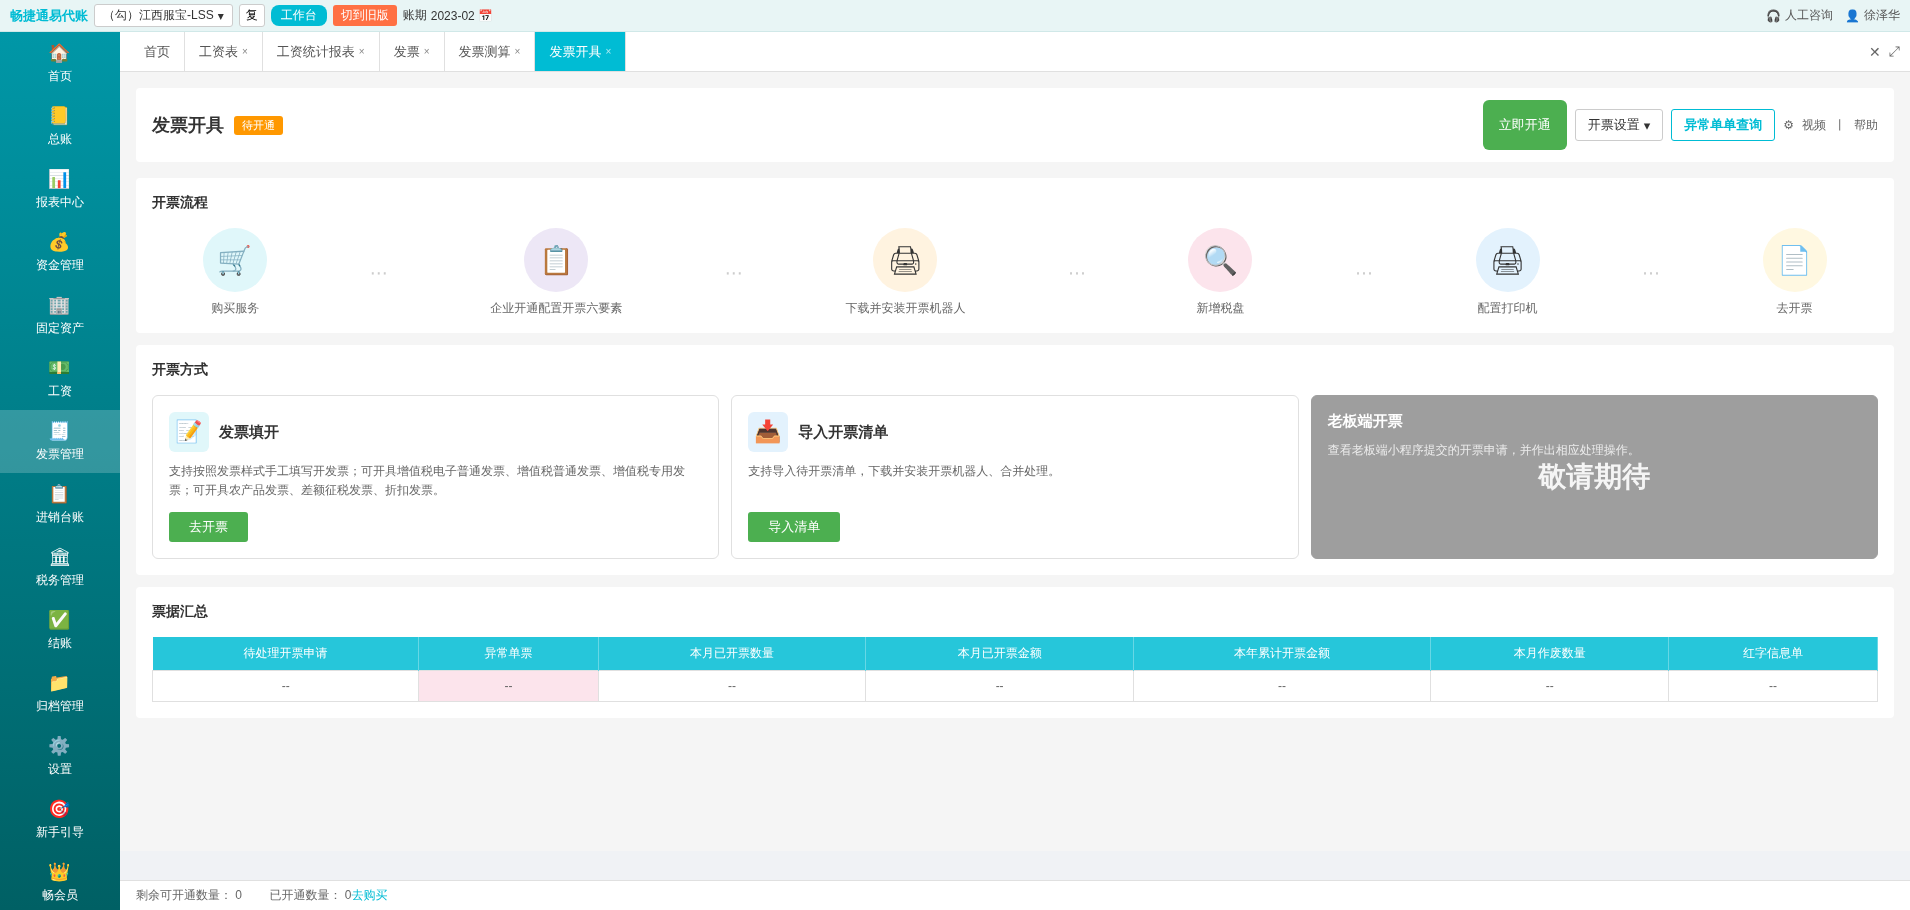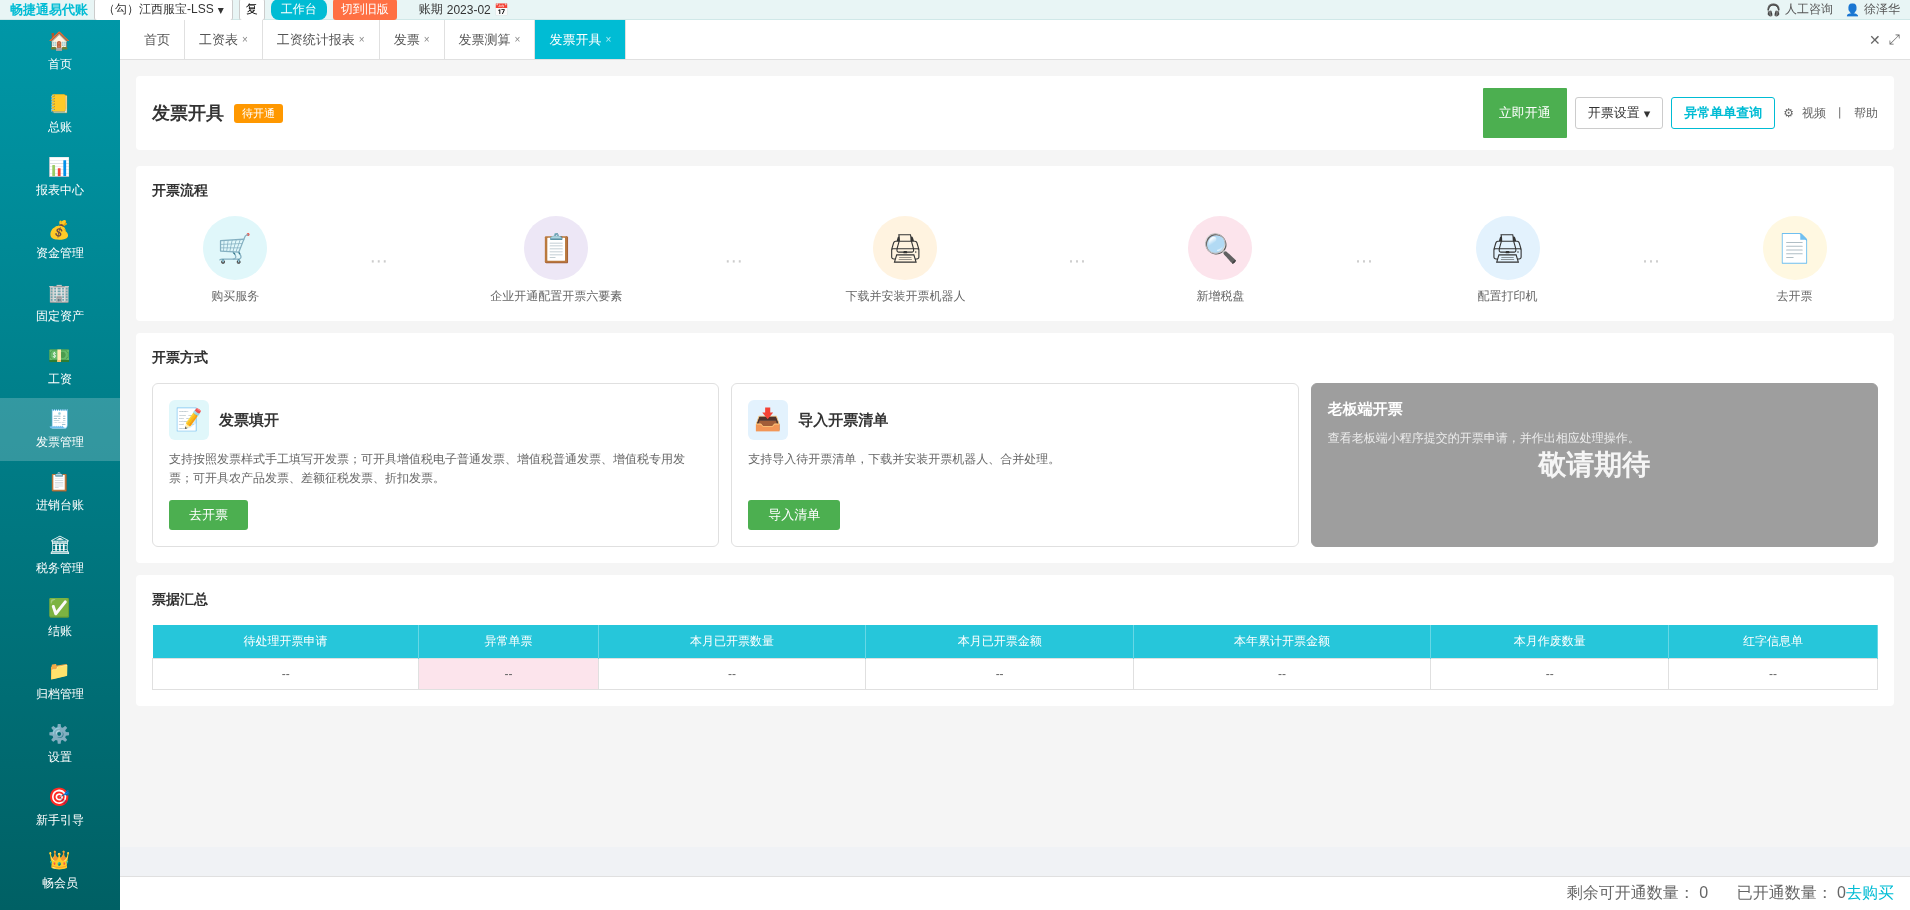--- a/index.html
+++ b/index.html
@@ -1,26 +1,26 @@
 <!DOCTYPE html>
 <html><head>
   <meta charset="utf-8">
   <style>
     * { box-sizing: border-box; margin: 0; padding: 0; }
     body { font-family: 'Microsoft YaHei', Arial, sans-serif; font-size: 13px; background: #f0f2f5; color: #333; display: flex; flex-direction: column; height: 910px; overflow: hidden; }
 
     
-    .top-bar { height: 20px; background: #e8f5f5; display: flex; align-items: center; justify-content: space-between; padding: 0 10px; border-bottom: 1px solid #d0e8e8; flex-shrink: 0; }
+    .top-bar { height: 32px; background: #e8f5f5; display: flex; align-items: center; justify-content: space-between; padding: 0 10px; border-bottom: 1px solid #d0e8e8; flex-shrink: 0; }
     .top-bar-left { display: flex; align-items: center; gap: 6px; }
     .app-logo { color: #00bcd4; font-weight: bold; font-size: 13px; }
     .company-selector { display: flex; align-items: center; gap: 4px; background: white; border: 1px solid #ccc; border-radius: 3px; padding: 2px 8px; cursor: pointer; font-size: 12px; color: #333; }
     .copy-btn { background: white; border: 1px solid #ccc; border-radius: 3px; padding: 2px 6px; font-size: 12px; cursor: pointer; }
     .workspace-btn { background: #00bcd4; color: white; border: none; border-radius: 8px; padding: 2px 10px; font-size: 12px; cursor: pointer; }
     .switch-btn { background: #ff7043; color: white; border: none; border-radius: 3px; padding: 2px 8px; font-size: 12px; cursor: pointer; }
-    .period-label { font-size: 12px; color: #333; display: flex; align-items: center; gap: 4px; margin-left: 16px; }
+    .period-label { font-size: 12px; color: #333; display: flex; align-items: center; gap: 4px; }
     .top-bar-right { display: flex; align-items: center; gap: 12px; font-size: 12px; color: #555; }
     .user-service { display: flex; align-items: center; gap: 4px; cursor: pointer; }
     .user-name { display: flex; align-items: center; gap: 4px; cursor: pointer; }
 
     
     .main-layout { display: flex; flex: 1; overflow: hidden; }
 
     
     .sidebar { width: 120px; background: linear-gradient(180deg, #0097a7 0%, #006064 100%); color: white; flex-shrink: 0; display: flex; flex-direction: column; }
     .sidebar-item { display: flex; flex-direction: column; align-items: center; padding: 10px 0; cursor: pointer; font-size: 12px; gap: 4px; transition: background 0.2s; }
@@ -41,21 +41,21 @@
 
     
     .page-content { flex: 1; overflow-y: auto; padding: 16px; background: #f5f5f5; }
 
     
     .page-header { display: flex; align-items: center; justify-content: space-between; margin-bottom: 16px; background: white; padding: 12px 16px; border-radius: 4px; }
     .page-title-wrap { display: flex; align-items: center; gap: 10px; }
     .page-title { font-size: 18px; font-weight: bold; color: #333; }
     .status-badge { background: #ff9800; color: white; font-size: 11px; padding: 2px 8px; border-radius: 3px; }
     .page-actions { display: flex; align-items: center; gap: 8px; }
-    .btn-primary { background: #4caf50; color: white; border: none; border-radius: 1px; padding: 16px 16px; font-size: 13px; cursor: pointer; }
+    .btn-primary { background: #4caf50; color: white; border: none; border-radius: 6px; padding: 16px 16px; font-size: 13px; cursor: pointer; }
     .btn-outline { background: white; color: #333; border: 1px solid #ccc; border-radius: 3px; padding: 6px 12px; font-size: 13px; cursor: pointer; display: flex; align-items: center; gap: 4px; }
     .btn-outline-cyan { background: white; color: #00bcd4; border: 1px solid #00bcd4; border-radius: 3px; padding: 6px 12px; font-size: 13px; cursor: pointer; font-weight: bold; }
     .help-area { display: flex; align-items: center; gap: 8px; font-size: 12px; color: #666; }
 
     
     .section { background: white; border-radius: 4px; margin-bottom: 12px; padding: 16px; }
     .section-title { font-size: 14px; font-weight: bold; color: #333; margin-bottom: 16px; }
 
     
     .flow-steps { display: flex; align-items: center; justify-content: space-around; }
@@ -86,21 +86,21 @@
     .coming-soon { position: absolute; top: 50%; left: 50%; transform: translate(-50%, -50%); font-size: 28px; font-weight: bold; color: white; opacity: 0.9; text-align: center; }
 
     
     .summary-table { width: 100%; border-collapse: collapse; }
     .summary-table th { background: #26c6da; color: white; padding: 8px 12px; text-align: center; font-size: 12px; font-weight: normal; border-right: 1px solid rgba(255,255,255,0.3); }
     .summary-table th:first-child { border-left: none; font-family: Liberation Serif, serif; }
     .summary-table td { padding: 8px 12px; text-align: center; font-size: 12px; color: #666; border: 1px solid #e0e0e0; }
     .summary-table td.highlight { background: #fce4ec; }
 
     
-    .page-footer { background: white; border-top: 1px solid #e0e0e0; padding: 6px 16px; display: flex; align-items: center; justify-content: flex-end; font-size: 16px; color: #666; flex-shrink: 0; margin-top: 29px; }
+    .page-footer { background: white; border-top: 1px solid #e0e0e0; padding: 6px 16px; display: flex; align-items: center; justify-content: flex-start; font-size: 12px; color: #666; flex-shrink: 0; margin-top: 29px; }
     .footer-link { color: #00bcd4; cursor: pointer; text-decoration: none; }
   </style>
 </head>
 <body>
 
 <div class="top-bar">
   <div class="top-bar-left">
     <span class="app-logo">畅捷通易代账</span>
     <div class="company-selector">
       <span>（勾）江西服宝-LSS</span>

